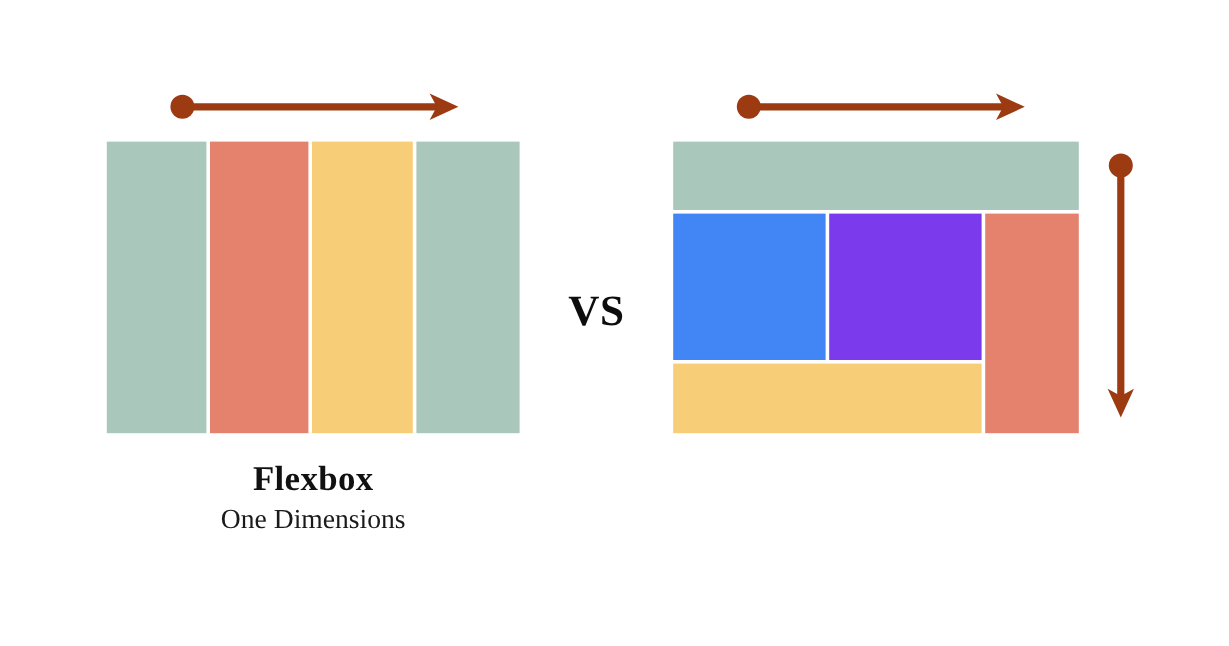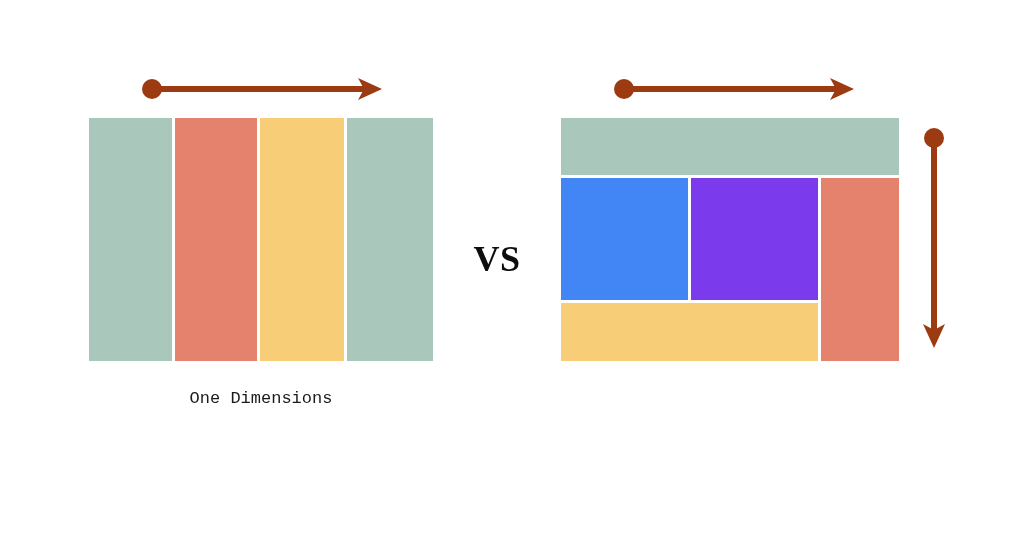--- a/index.html
+++ b/index.html
@@ -80,23 +80,23 @@
   .label-title {
     font-family: "Liberation Serif", serif;
     font-weight: bold;
     font-size: 29px;
     color: #111111;
     line-height: 34px;
     letter-spacing: 0.3px;
     white-space: nowrap;
   }
   .label-sub {
-    font-family: Liberation Mono, monospace;
+    font-family: Liberation Serif, serif;
     font-weight: 400;
-    font-size: 17px;
+    font-size: 23px;
     color: #1a1a1a;
     line-height: 26px;
     margin-top: 4px;
     white-space: nowrap;
   }
 
   #vs-label {
     position: absolute;
     left: 457px;
     top: 238px;
@@ -143,17 +143,18 @@
 
   <div id="grid-diagram">
     <div class="grid-header" style="background:#a9c7bb"></div>
     <div class="grid-blue" style="background:#4285f4"></div>
     <div class="grid-purple" style="background:#7c3aed"></div>
     <div class="grid-side" style="background:#e5826e"></div>
     <div class="grid-footer" style="background:#f8cd78"></div>
   </div>
 
   <div id="label-flexbox" class="label-group">
+    <div class="label-title">Flexbox</div>
     <div class="label-sub">One Dimensions</div>
   </div>
 
 
 </div>
 
 </body></html>

